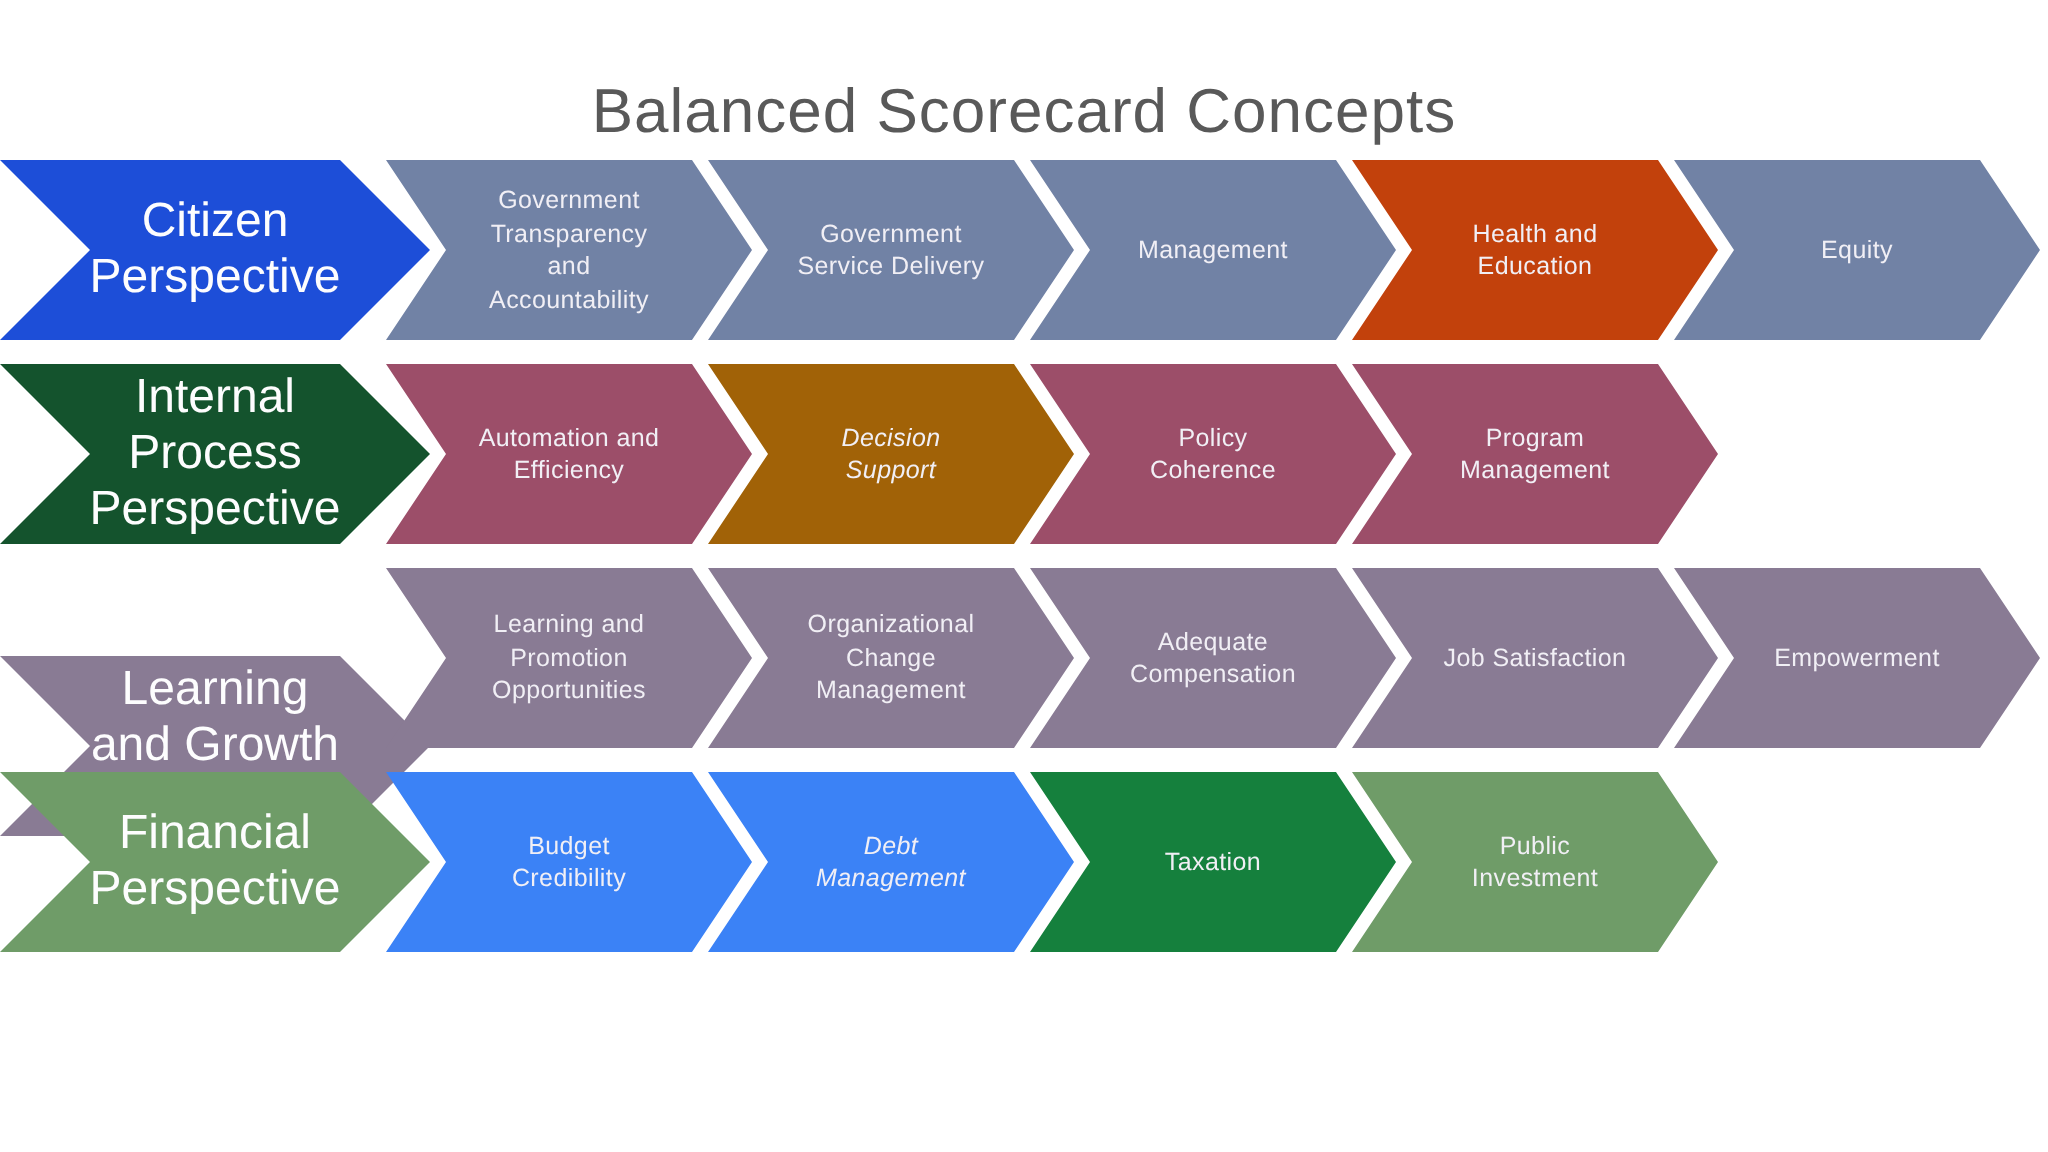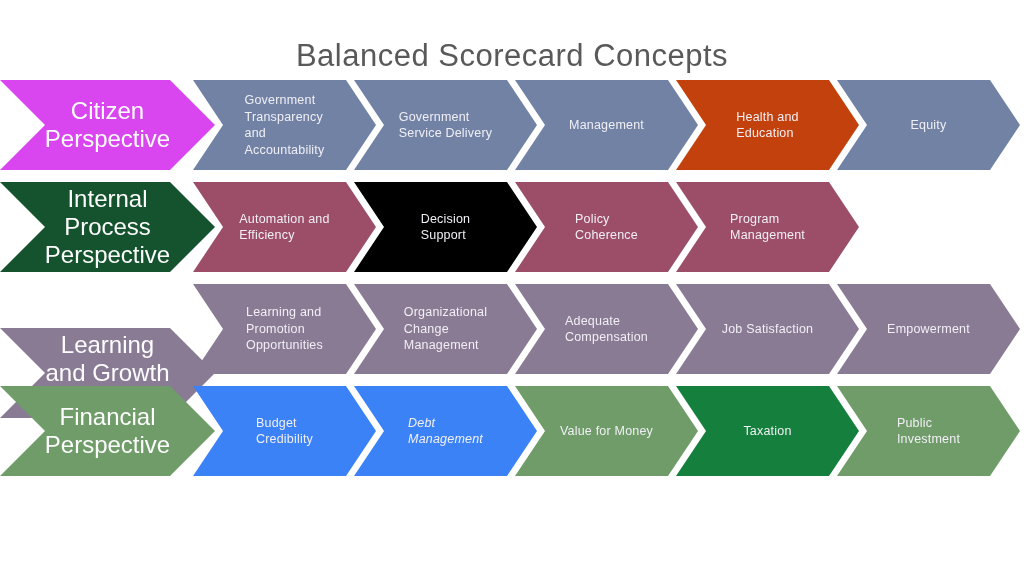--- a/index.html
+++ b/index.html
@@ -57,35 +57,36 @@
     font-size: 24px;
     line-height: 1.16;
     text-align: center;
     white-space: pre-line;
     font-weight: 400;
   }
   .itext {
     color: #f1eff5;
     font-size: 12.5px;
     line-height: 1.32;
+    text-align: center;
     white-space: pre-line;
     letter-spacing: 0.2px;
   }
 </style>
 </head>
 <body>
 
 <div class="slide">
 
   <div class="header">
     <div class="title" style="color: rgb(89, 89, 89);">Balanced Scorecard Concepts</div>
   </div>
 
   <div class="row">
-    <div class="chev big" style="background-color: #d946ef; justify-content: center;">
+    <div class="chev big" style="background-color: #1d4ed8; justify-content: center;">
       <span class="ptext">Citizen
 Perspective</span>
     </div>
     <div class="chev small" style="background-color: rgb(113, 130, 165);">
       <span class="itext">Government
 Transparency
 and
 Accountability</span>
     </div>
     <div class="chev small" style="background-color: rgb(113, 130, 165);">
@@ -107,21 +108,21 @@
   <div class="row">
     <div class="chev big" style="background-color: #14532d;">
       <span class="ptext">Internal
 Process
 Perspective</span>
     </div>
     <div class="chev small" style="background-color: rgb(156, 78, 105);">
       <span class="itext">Automation and
 Efficiency</span>
     </div>
-    <div class="chev small" style="background-color: #000000;">
+    <div class="chev small" style="background-color: #a16207; font-style: italic;">
       <span class="itext">Decision
 Support</span>
     </div>
     <div class="chev small" style="background-color: rgb(156, 78, 105);">
       <span class="itext">Policy
 Coherence</span>
     </div>
     <div class="chev small" style="background-color: rgb(156, 78, 105);">
       <span class="itext">Program
 Management</span>
@@ -162,23 +163,20 @@
 Perspective</span>
     </div>
     <div class="chev small" style="background-color: #3b82f6;">
       <span class="itext">Budget
 Credibility</span>
     </div>
     <div class="chev small" style="background-color: #3b82f6; font-style: italic;">
       <span class="itext">Debt
 Management</span>
     </div>
-    <div class="chev small" style="background-color: rgb(111, 156, 104);">
-      <span class="itext">Value for Money</span>
-    </div>
     <div class="chev small" style="background-color: #15803d;">
       <span class="itext">Taxation</span>
     </div>
     <div class="chev small" style="background-color: rgb(111, 156, 104);">
       <span class="itext">Public
 Investment</span>
     </div>
   </div>
 
 </div>

